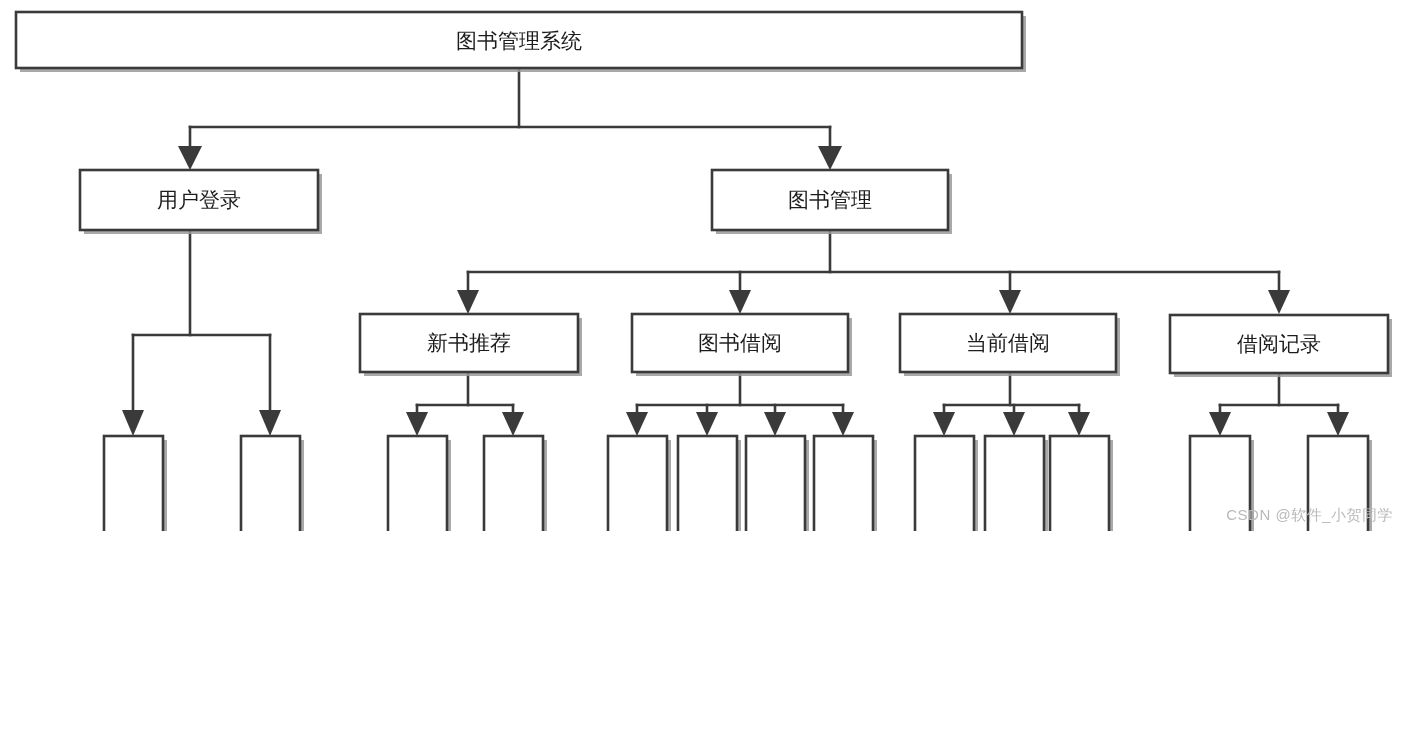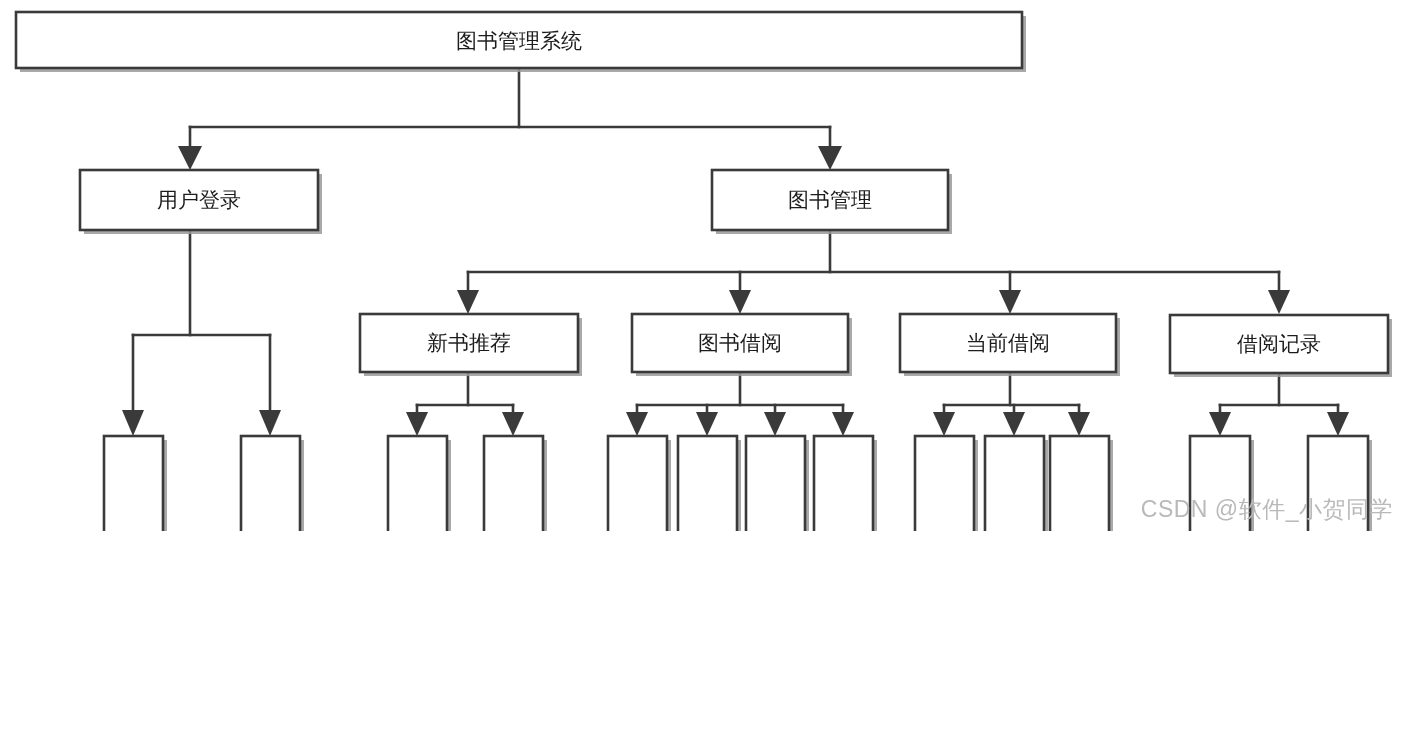--- a/index.html
+++ b/index.html
@@ -64,21 +64,21 @@
     justify-content: center;
     text-align: center;
     white-space: nowrap;
     pointer-events: none;
   }
   #watermark {
     position: absolute;
     right: 12px;
     bottom: 6px;
     font-family: "Liberation Sans", "DejaVu Sans", sans-serif;
-    font-size: 23px;
+    font-size: 15px;
     color: #b9b9b9;
     letter-spacing: 0.5px;
     white-space: nowrap;
   }
 </style>
 </head>
 <body>
 
 <div id="diagram-root">
 

